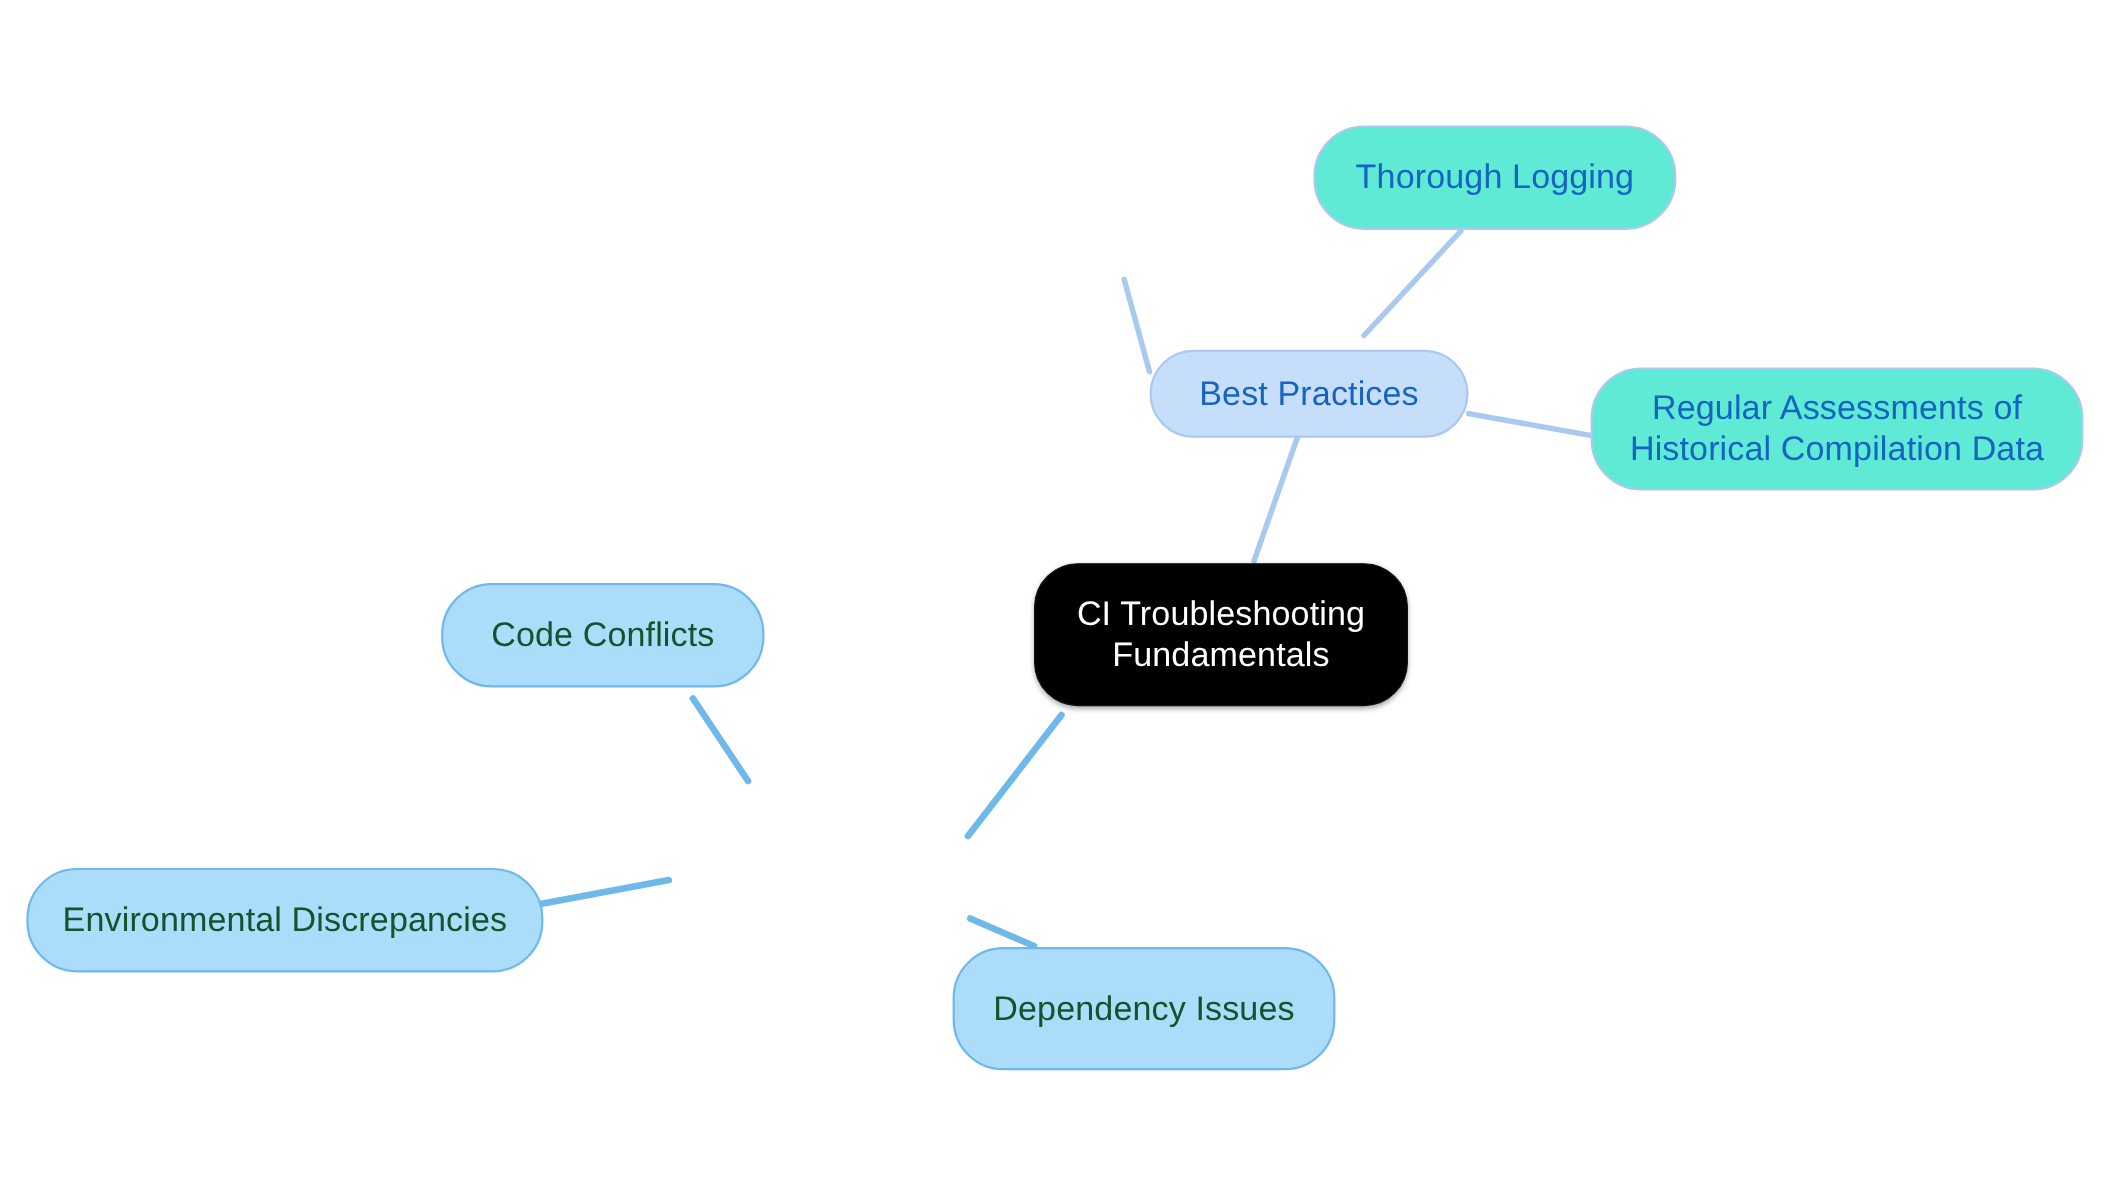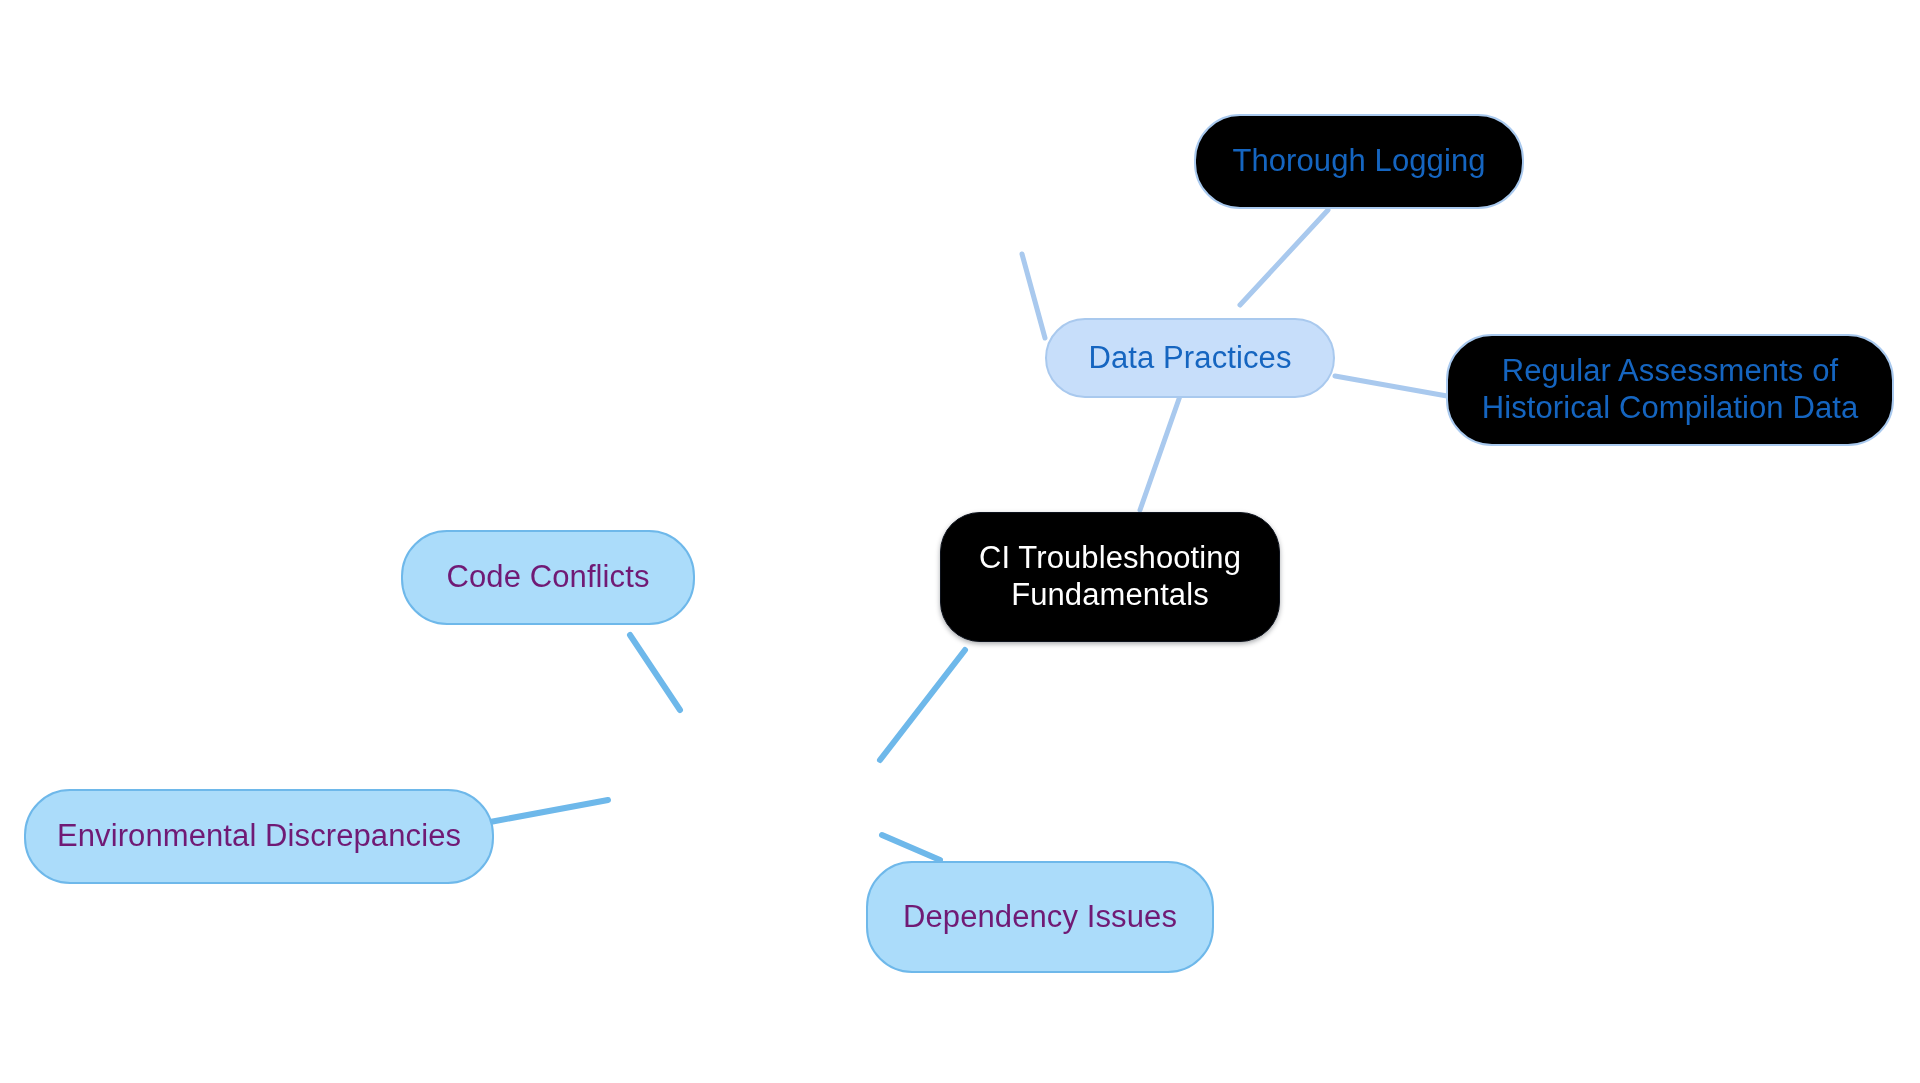--- a/index.html
+++ b/index.html
@@ -55,37 +55,37 @@
   }
 
   .node-branch-top {
     background: #c7deFA;
     border: 2px solid #a9c9ee;
     color: #1565c0;
     font-size: 31px;
   }
 
   .node-leaf-top {
-    background: #000000;
+    background: #5eead4;
     border: 2px solid #a9c9ee;
     color: #1565c0;
     font-size: 31px;
   }
 
   .node-branch-bottom {
     background: #abdcfa;
     border: 2px solid #6eb8ea;
     color: #1273bf;
     font-size: 31px;
   }
 
   .node-leaf-bottom {
     background: #abdcfa;
     border: 2px solid #6eb8ea;
-    color: #701a75;
+    color: #14532d;
     font-size: 31px;
   }
 
   .node-label {
     display: block;
     padding: 0 4px;
   }
 </style>
 </head>
 <body>
@@ -110,21 +110,21 @@
 
     <line x1="882" y1="835" x2="940" y2="860" stroke="#6eb8ea" stroke-width="6" stroke-linecap="round"></line>
   </svg>
 
   <div class="node node-root" style="left:940px; top:512px; width:340px; height:130px;">
     <span class="node-label">CI Troubleshooting
 Fundamentals</span>
   </div>
 
   <div class="node node-branch-top" style="left:1045px; top:318px; width:290px; height:80px;">
-    <span class="node-label">Data Practices</span>
+    <span class="node-label">Best Practices</span>
   </div>
 
 
   <div class="node node-leaf-top" style="left:1194px; top:114px; width:330px; height:95px;">
     <span class="node-label">Thorough Logging</span>
   </div>
 
   <div class="node node-leaf-top" style="left:1446px; top:334px; width:448px; height:112px;">
     <span class="node-label">Regular Assessments of
 Historical Compilation Data</span>

